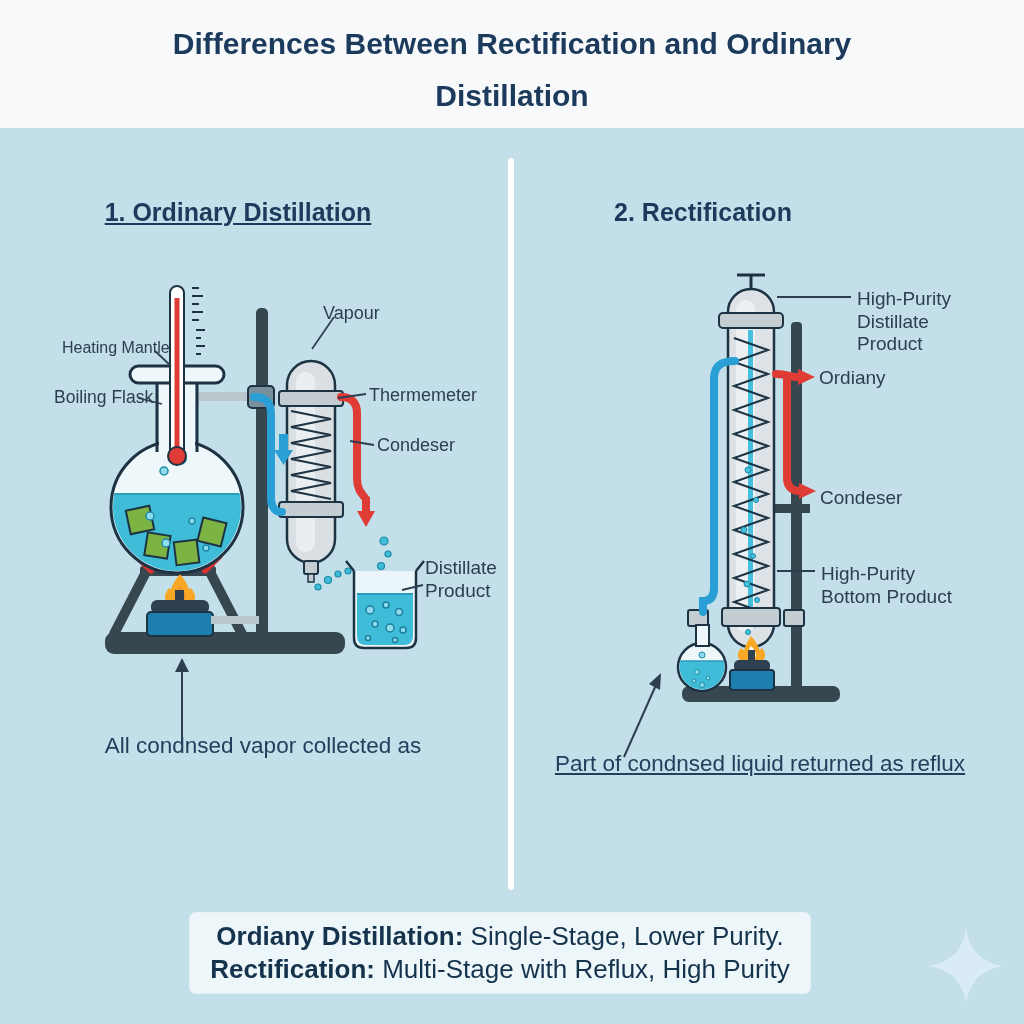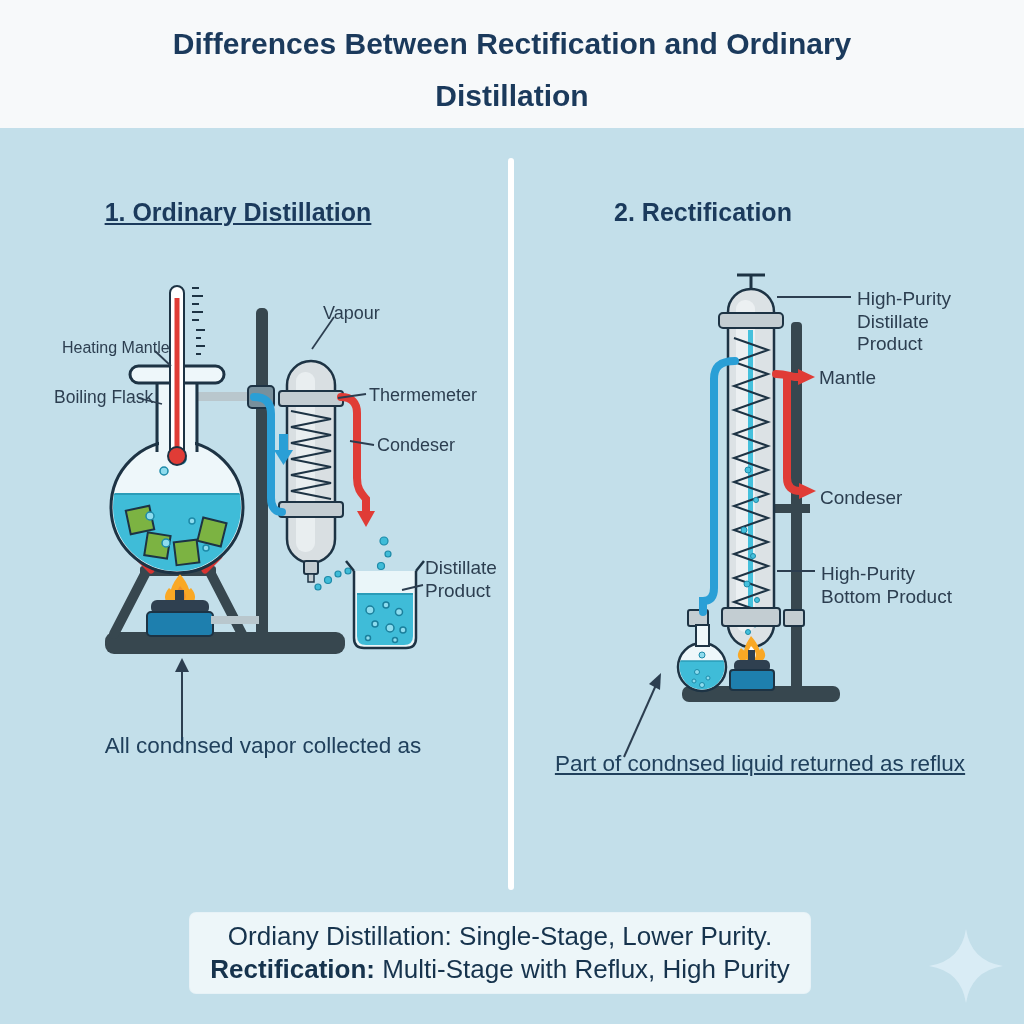--- a/index.html
+++ b/index.html
@@ -22,21 +22,21 @@
   #lbl-hp-distillate{left:857px;top:288px;font-size:19px;line-height:22.5px;}
   #lbl-reflux{left:819px;top:367px;font-size:19px;}
   #lbl-condenser-right{left:820px;top:487px;font-size:19px;}
   #lbl-hp-bottom{left:821px;top:562px;font-size:19px;line-height:23px;}
   .caption{position:absolute;text-align:center;color:#20405c;font-size:22.5px;}
   #caption-left{left:85px;top:730px;width:356px;line-height:32px;}
   #caption-right{left:550px;top:748px;width:420px;line-height:31px;text-decoration:underline;}
   #summary-box{position:absolute;left:190px;top:913px;width:620px;height:80px;background:#edf6f9;
     border-radius:6px;box-shadow:0 0 0 1px rgba(255,255,255,.6);display:flex;flex-direction:column;
     justify-content:center;align-items:center;color:#16334d;font-size:26px;line-height:33px;white-space:nowrap;}
-  .sum-bold{font-weight:400;}
+  .sum-bold{font-weight:700;}
   .sum-semi{font-weight:600;}
 </style>
 </head>
 <body>
 
 <div id="stage">
 
   <div id="header">
     <div class="title-line">Differences Between Rectification and Ordinary</div>
     <div class="title-line">Distillation</div>
@@ -294,21 +294,21 @@
   </div>
   <div id="caption-left" class="caption">
     <div>All condnsed vapor collected as</div>
   </div>
 
   <div id="lbl-hp-distillate" class="lbl">
     <div>High-Purity</div>
     <div>Distillate</div>
     <div>Product</div>
   </div>
-  <div id="lbl-reflux" class="lbl">Mantle</div>
+  <div id="lbl-reflux" class="lbl">Ordiany</div>
   <div id="lbl-condenser-right" class="lbl">Condeser</div>
   <div id="lbl-hp-bottom" class="lbl">
     <div>High-Purity</div>
     <div>Bottom Product</div>
   </div>
   <div id="caption-right" class="caption">
     <div>Part of condnsed liquid returned as reflux</div>
   </div>
 
   <div id="summary-box">

